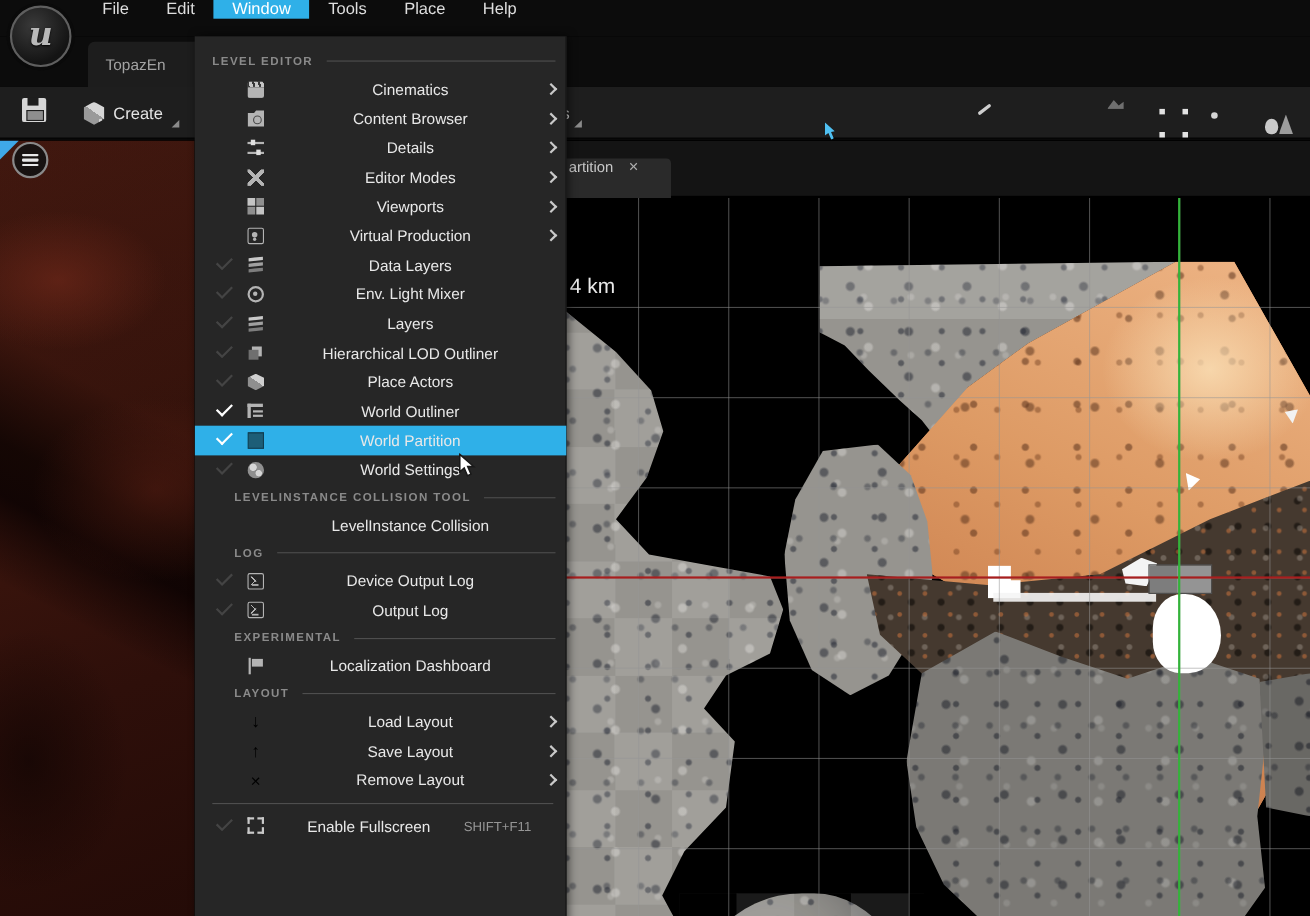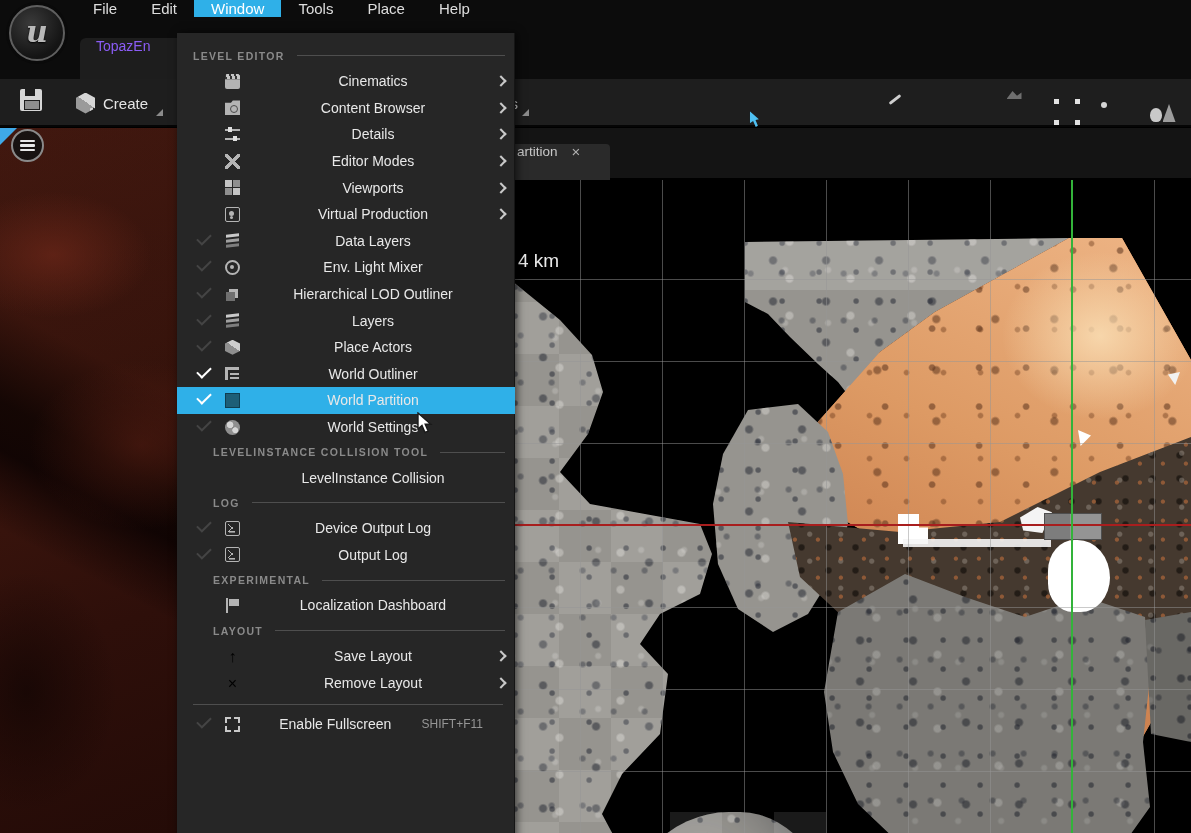--- a/index.html
+++ b/index.html
@@ -16,22 +16,22 @@
   #logo{left:9px;top:5px;width:52px;height:52px;border-radius:50%;
         background:radial-gradient(circle at 38% 32%,#3a3a3a,#141414 70%);
         border:2px solid #5f5f5f;box-shadow:0 0 0 3px #0a0a0a;z-index:8;
         display:flex;align-items:center;justify-content:center;}
   #logo .u{font-family:"DejaVu Serif",serif;font-style:italic;font-weight:bold;
            font-size:30px;color:#b9b9b9;text-shadow:0 1px 2px #000;margin-top:-3px;}
 
   
   #tabrow{left:0;top:33px;width:1191px;height:46px;background:#0c0c0c;z-index:5;}
   #asset-tab{left:80px;top:38px;width:120px;height:41px;background:#1d1d1d;
-             border-radius:6px 6px 0 0;display:flex;
-             padding-left:16px;font-size:14px;color:#8b5cf6;z-index:5;}
+             border-radius:6px 6px 0 0;display:flex;align-items:center;
+             padding-left:16px;font-size:14px;color:#a3a3a3;z-index:5;}
 
   
   #toolbar{left:0;top:79px;width:1191px;height:48px;background:#1e1e1e;
            border-bottom:2px solid #050505;z-index:5;box-sizing:border-box;}
   #save-btn{left:20px;top:89px;width:26px;height:26px;z-index:6;}
   .floppy{width:22px;height:22px;background:#d6d6d6;border-radius:2px;position:relative;}
   .floppy:before{content:"";position:absolute;left:5px;top:0;width:10px;height:7px;background:#1e1e1e;}
   .floppy:after{content:"";position:absolute;left:4px;bottom:1px;width:14px;height:8px;background:#8e8e8e;border:1px solid #1e1e1e;}
   #create-btn{left:66px;top:84px;height:38px;display:flex;align-items:center;gap:8px;
               padding:0 10px;z-index:6;color:#e4e4e4;font-size:15px;}
@@ -419,31 +419,31 @@
       <span class="chk faint"></span>
       <span class="ic">
         <span class="mi i-light-mixer"></span>
       </span>
       <span class="lab">Env. Light Mixer</span>
       <span class="sub "></span>
     </div>
     <div class="menu-row">
       <span class="chk faint"></span>
       <span class="ic">
+        <span class="mi i-layers"></span>
+      </span>
+      <span class="lab">Layers</span>
+      <span class="sub "></span>
+    </div>
+    <div class="menu-row">
+      <span class="chk faint"></span>
+      <span class="ic">
         <span class="mi i-hlod"></span>
       </span>
       <span class="lab">Hierarchical LOD Outliner</span>
-      <span class="sub "></span>
-    </div>
-    <div class="menu-row">
-      <span class="chk faint"></span>
-      <span class="ic">
-        <span class="mi i-layers"></span>
-      </span>
-      <span class="lab">Layers</span>
       <span class="sub "></span>
     </div>
     <div class="menu-row">
       <span class="chk faint"></span>
       <span class="ic">
         <span class="mi i-cube-plus"></span>
       </span>
       <span class="lab">Place Actors</span>
       <span class="sub "></span>
     </div>
@@ -513,20 +513,28 @@
       <span class="lab">Localization Dashboard</span>
       <span class="sub "></span>
     </div>
     <div class="sec-head h24">
       <span class="t">LAYOUT</span>
       <span class="line"></span>
     </div>
     <div class="menu-row">
       <span class="chk "></span>
       <span class="ic">
+        <span class="mi i-layout-load"></span>
+      </span>
+      <span class="lab">Load Layout</span>
+      <span class="sub yes"></span>
+    </div>
+    <div class="menu-row">
+      <span class="chk "></span>
+      <span class="ic">
         <span class="mi i-layout-save"></span>
       </span>
       <span class="lab">Save Layout</span>
       <span class="sub yes"></span>
     </div>
     <div class="menu-row">
       <span class="chk "></span>
       <span class="ic">
         <span class="mi i-layout-remove"></span>
       </span>

